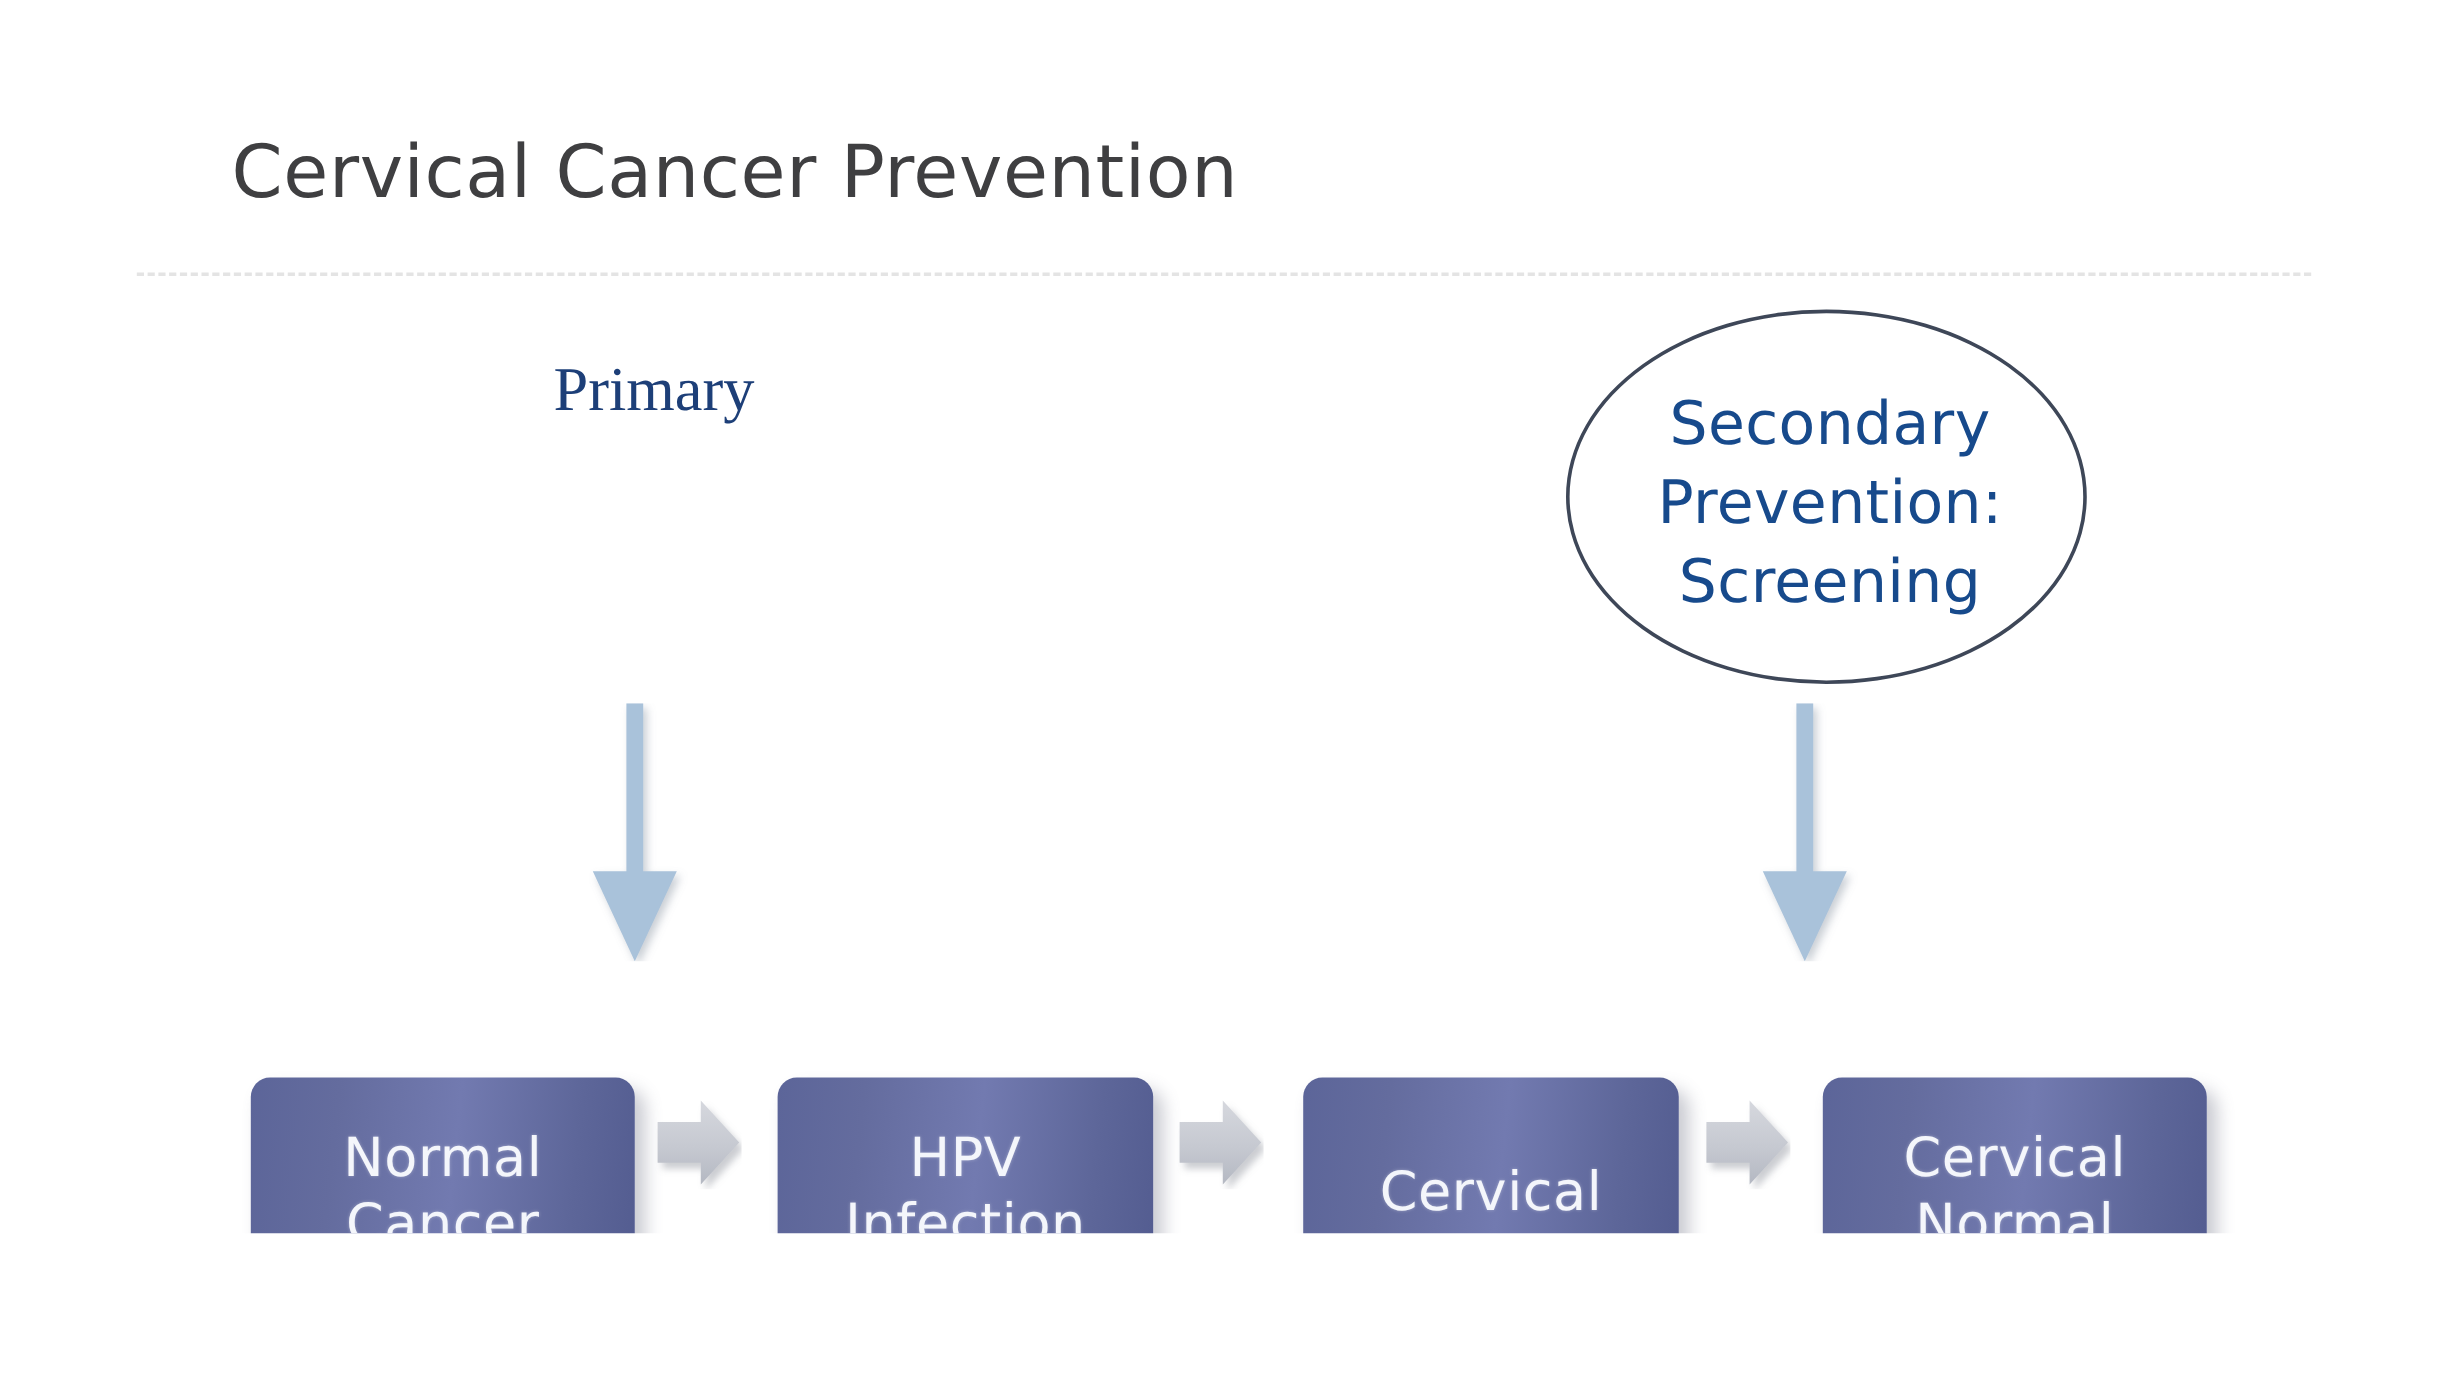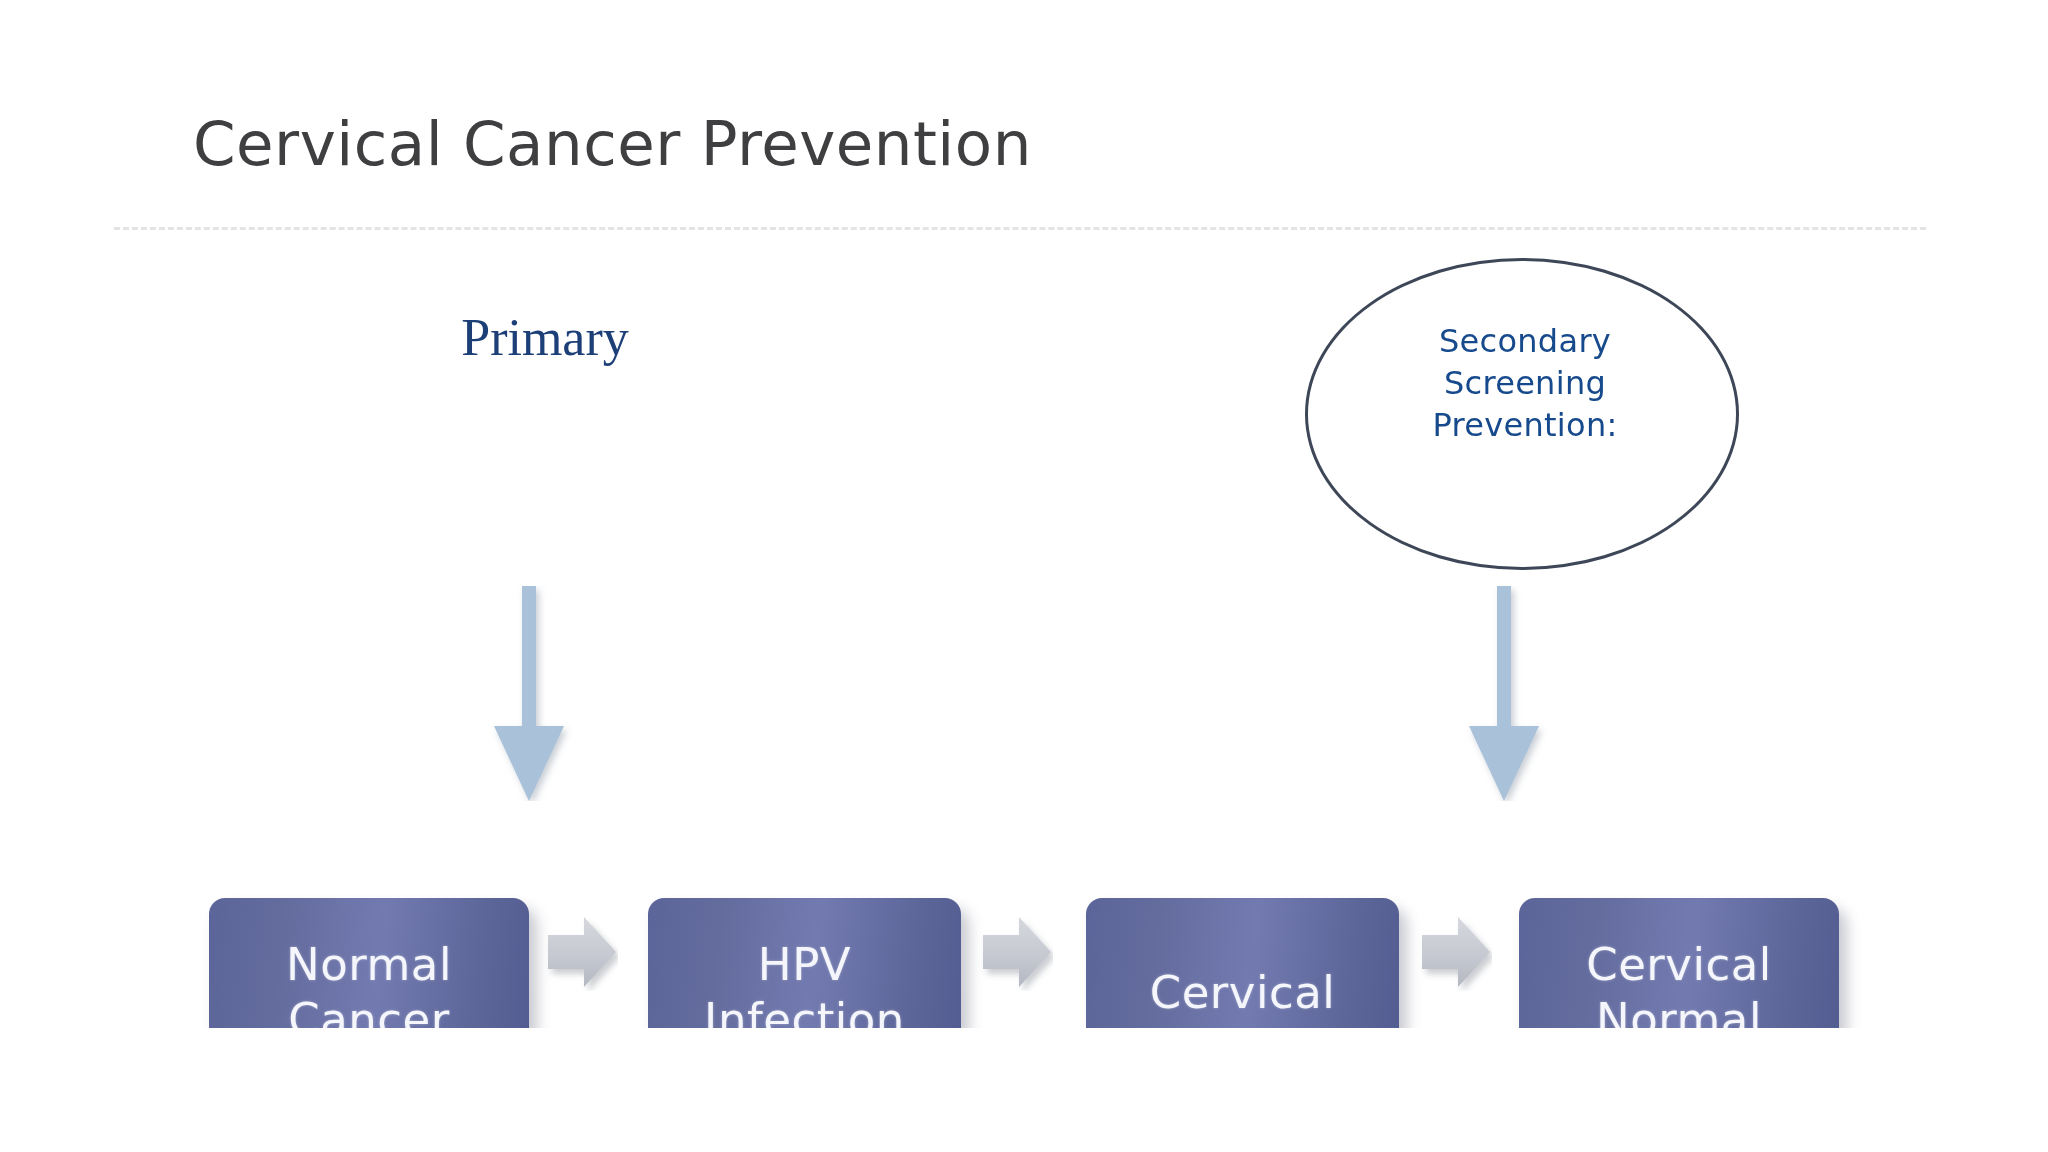--- a/index.html
+++ b/index.html
@@ -40,21 +40,21 @@
     top: 227px;
     width: 1812px;
     height: 0;
     border-top: 3px dashed #e4e4e4;
   }
 
   
   #primary-prevention {
     position: absolute;
     left: 345px;
-    top: 300px;
+    top: 288px;
     width: 400px;
     text-align: center;
     font-family: "Liberation Serif", "DejaVu Serif", serif;
     font-size: 52px;
     line-height: 1.48;
     color: #1d3f78;
   }
   #primary-prevention .pp-line { display: block; }
   #primary-prevention .pp-line-2 { margin-left: -10px; }
 
@@ -70,21 +70,21 @@
     background: #ffffff;
     box-sizing: border-box;
   }
   #secondary-prevention-label {
     position: absolute;
     left: 1360px;
     top: 320px;
     width: 330px;
     text-align: center;
     font-family: "DejaVu Sans", sans-serif;
-    font-size: 32px;
+    font-size: 50px;
     line-height: 1.32;
     letter-spacing: 0.3px;
     color: #174a8c;
   }
   #secondary-prevention-label .sp-line { display: block; }
 
   
   .down-arrow {
     position: absolute;
     width: 88px;
@@ -143,22 +143,22 @@
 
   <div id="title-divider"></div>
 
   <div id="primary-prevention">
     <span class="pp-line pp-line-1">Primary</span>
   </div>
 
   <div id="secondary-ellipse"></div>
   <div id="secondary-prevention-label">
     <span class="sp-line">Secondary</span>
+    <span class="sp-line">Prevention:</span>
     <span class="sp-line">Screening</span>
-    <span class="sp-line">Prevention:</span>
   </div>
 
   <div class="down-arrow" id="down-arrow-primary">
     <svg viewBox="0 0 88 215" width="88" height="215" aria-hidden="true">
       <defs>
         <filter id="softshadow-l" x="-40%" y="-20%" width="190%" height="150%">
           <feDropShadow dx="3" dy="4" stdDeviation="3.5" flood-color="#7d8a99" flood-opacity="0.42"></feDropShadow>
         </filter>
       </defs>
       <path d="M 37 0 L 51 0 L 51 140 L 79 140 L 44 215 L 9 140 L 37 140 Z" fill="#a9c2da" filter="url(#softshadow-l)"></path>

